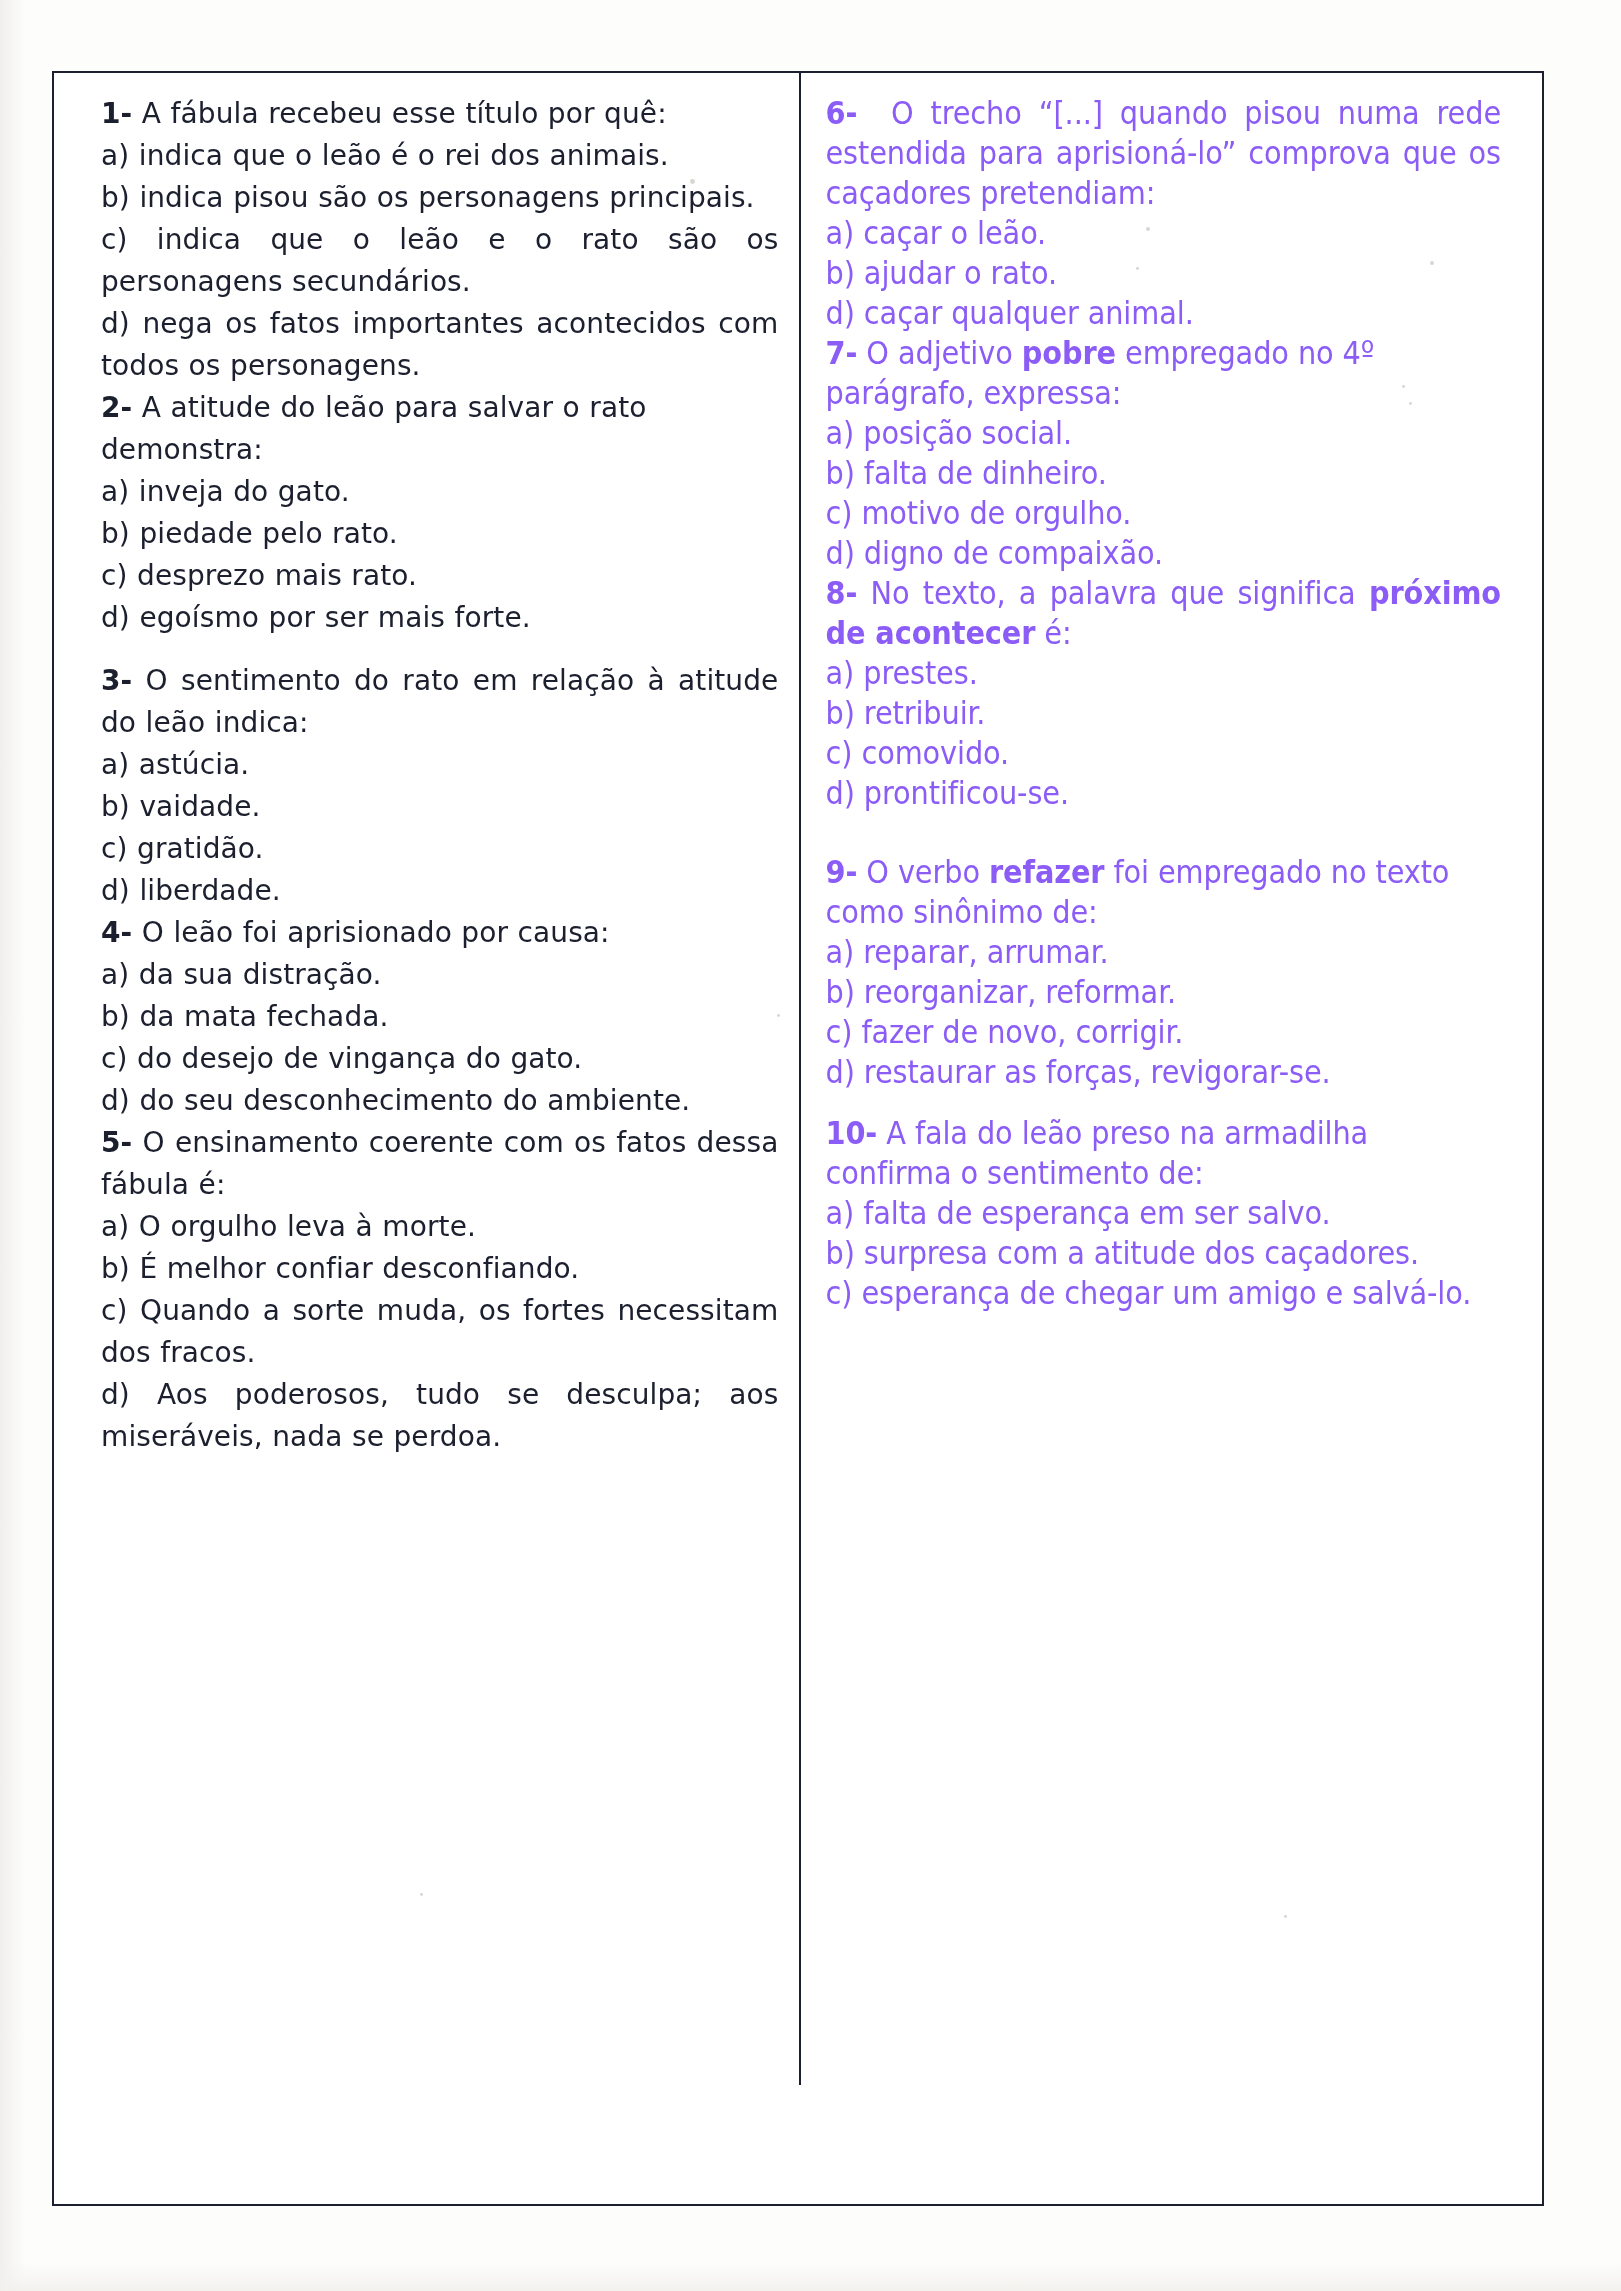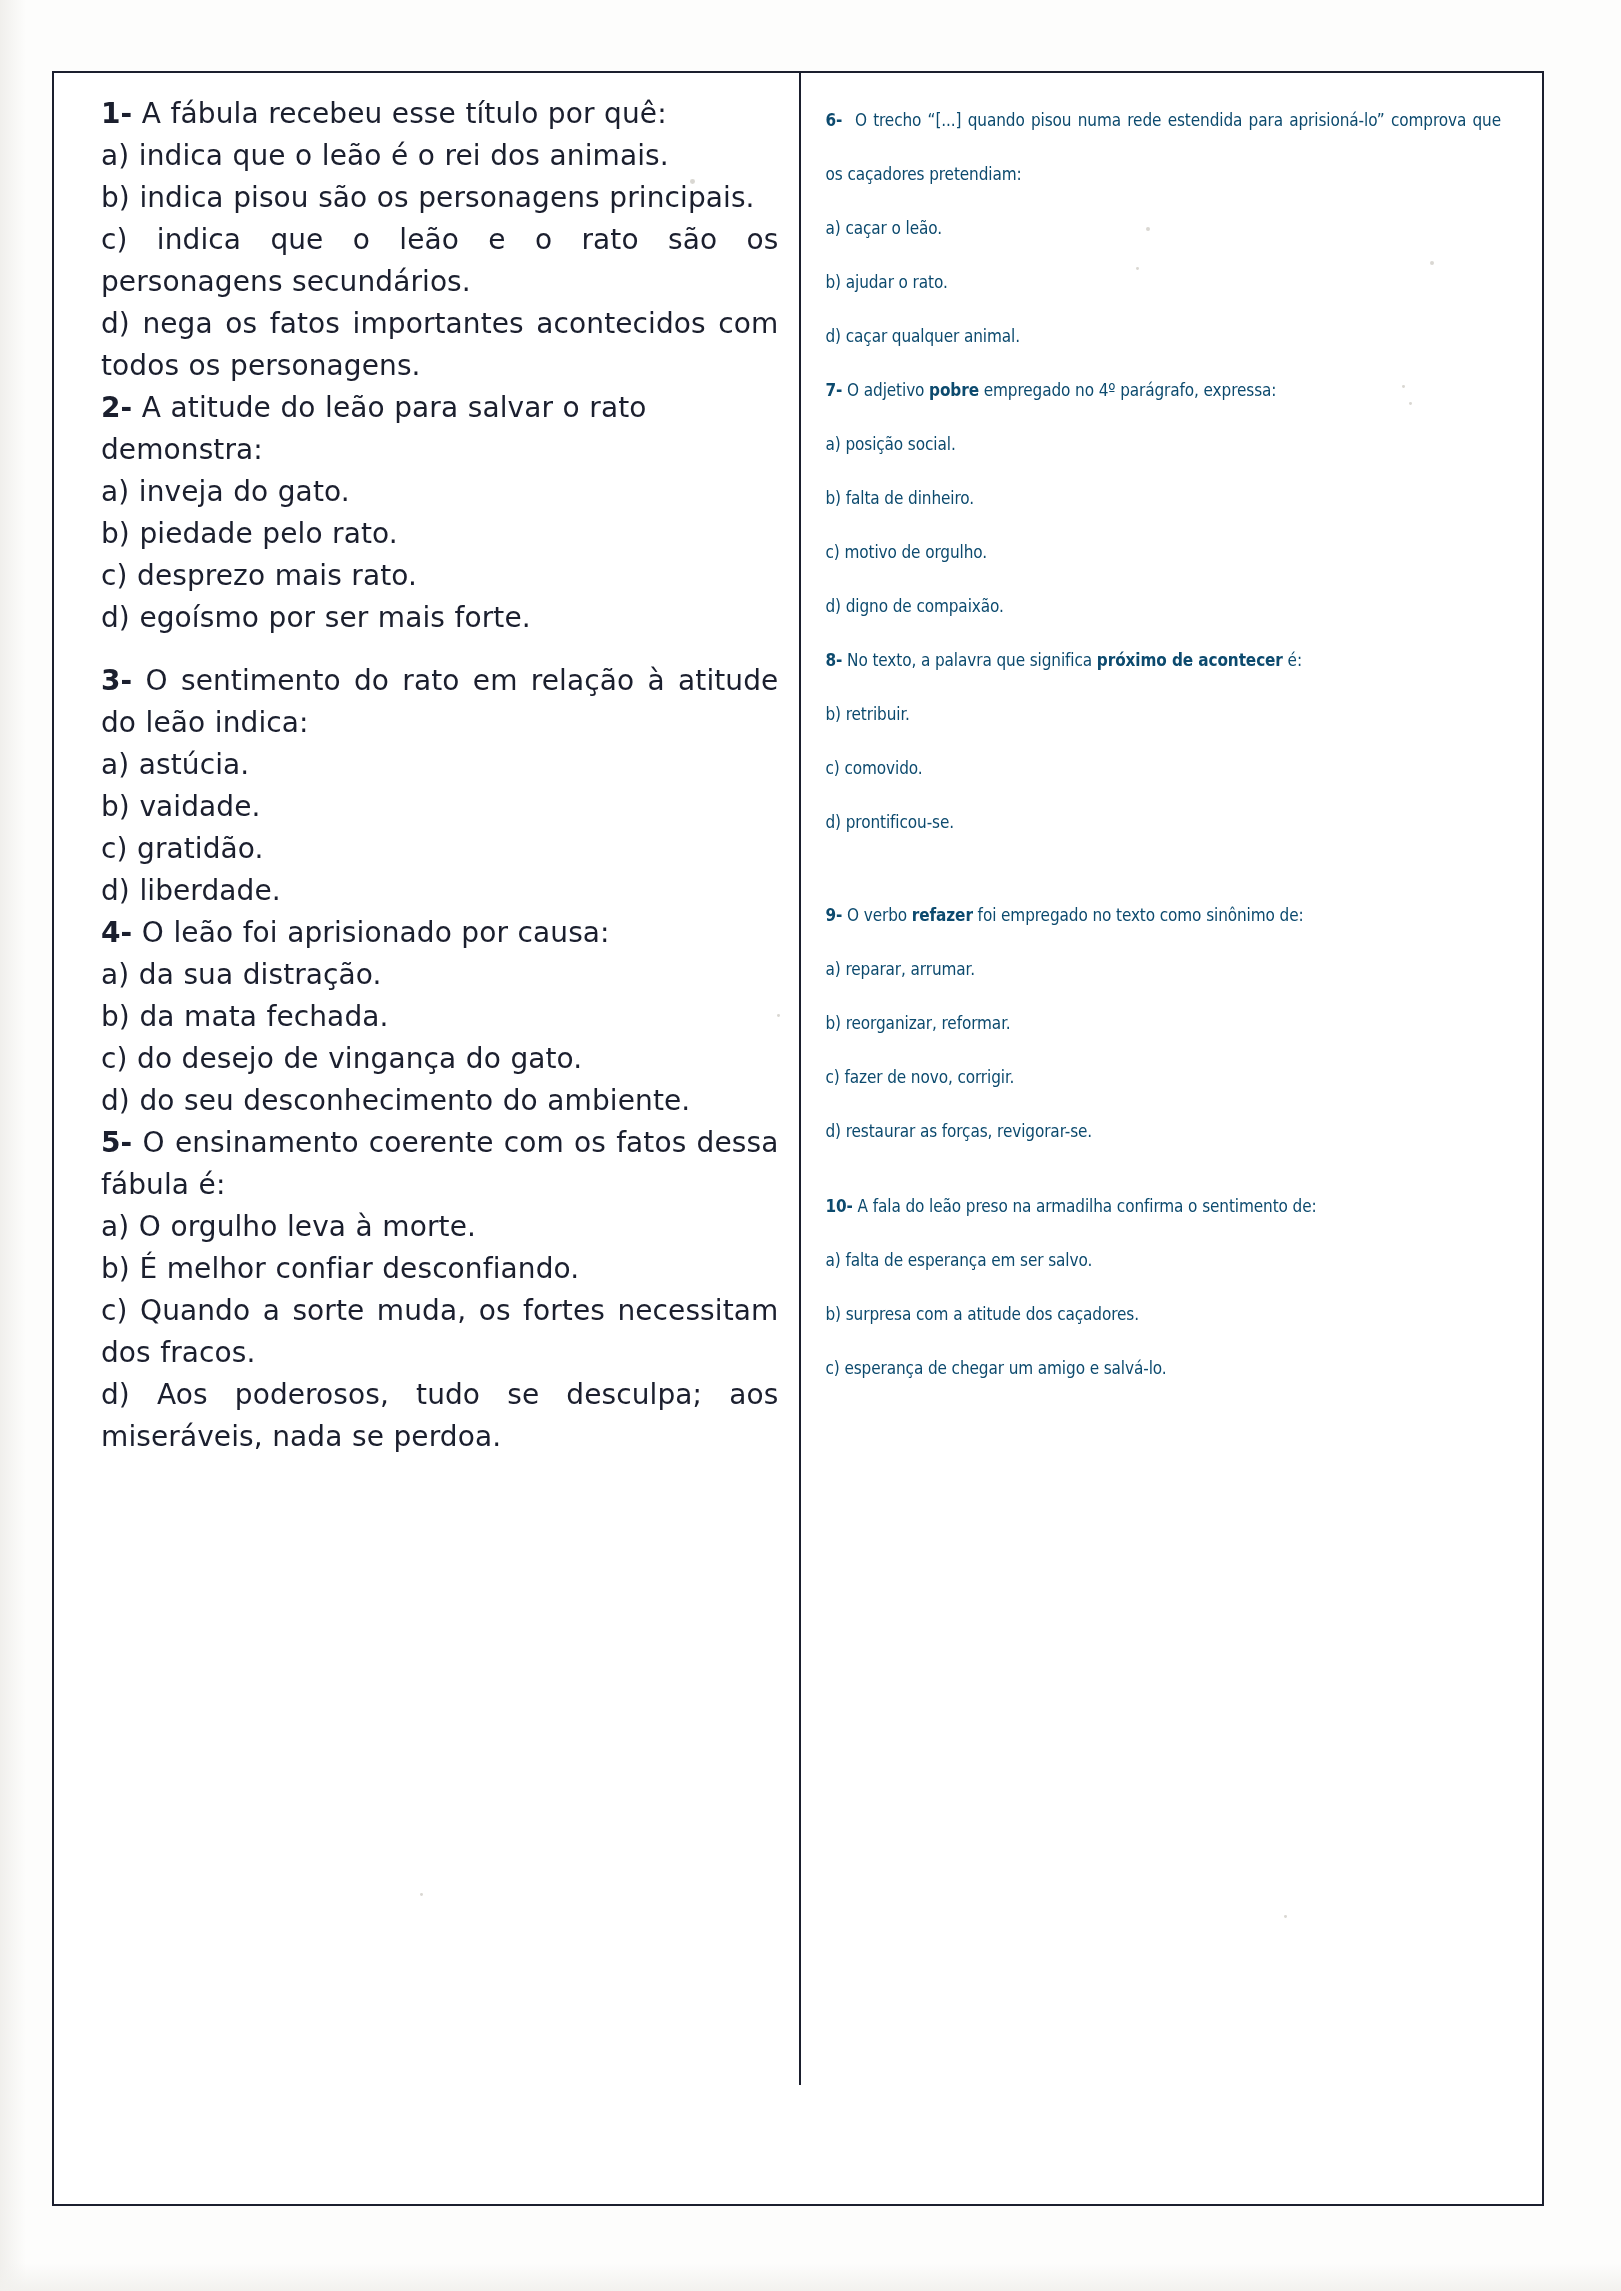--- a/index.html
+++ b/index.html
@@ -87,23 +87,23 @@
   .col-left .qtext.justify,
   .col-left .opt.justify {
     text-align: justify;
     text-align-last: left;
   }
 
   
   .col-right .qtext,
   .col-right .opt {
     font-family: "DejaVu Sans Condensed", "Liberation Sans Narrow", "DejaVu Sans", sans-serif;
-    font-size: 17px;
-    line-height: 54px;
-    color: #0c4a6e;
+    font-size: 32px;
+    line-height: 40px;
+    color: #8b5cf6;
     margin: 0;
     transform-origin: left center;
     letter-spacing: -0.1px;
   }
   .col-right .qtext.justify,
   .col-right .opt.justify {
     text-align: justify;
     text-align-last: left;
   }
 
@@ -210,20 +210,21 @@
         <div class="q-block">
           <p class="qtext"><span class="qnum">7-</span> <span><span>O adjetivo </span><span class="bold">pobre</span><span> empregado no 4º parágrafo, expressa:</span></span></p>
           <p class="opt">a) posição social.</p>
           <p class="opt">b) falta de dinheiro.</p>
           <p class="opt">c) motivo de orgulho.</p>
           <p class="opt">d) digno de compaixão.</p>
         </div>
 
         <div class="q-block">
           <p class="qtext justify"><span class="qnum">8-</span> <span><span>No texto, a palavra que significa </span><span class="bold">próximo de acontecer</span><span> é:</span></span></p>
+          <p class="opt">a) prestes.</p>
           <p class="opt">b) retribuir.</p>
           <p class="opt">c) comovido.</p>
           <p class="opt">d) prontificou-se.</p>
         </div>
 
         <div class="gap-lg"></div>
 
         <div class="q-block">
           <p class="qtext"><span class="qnum">9-</span> <span><span>O verbo </span><span class="bold">refazer</span><span> foi empregado no texto como sinônimo de:</span></span></p>
           <p class="opt">a) reparar, arrumar.</p>

